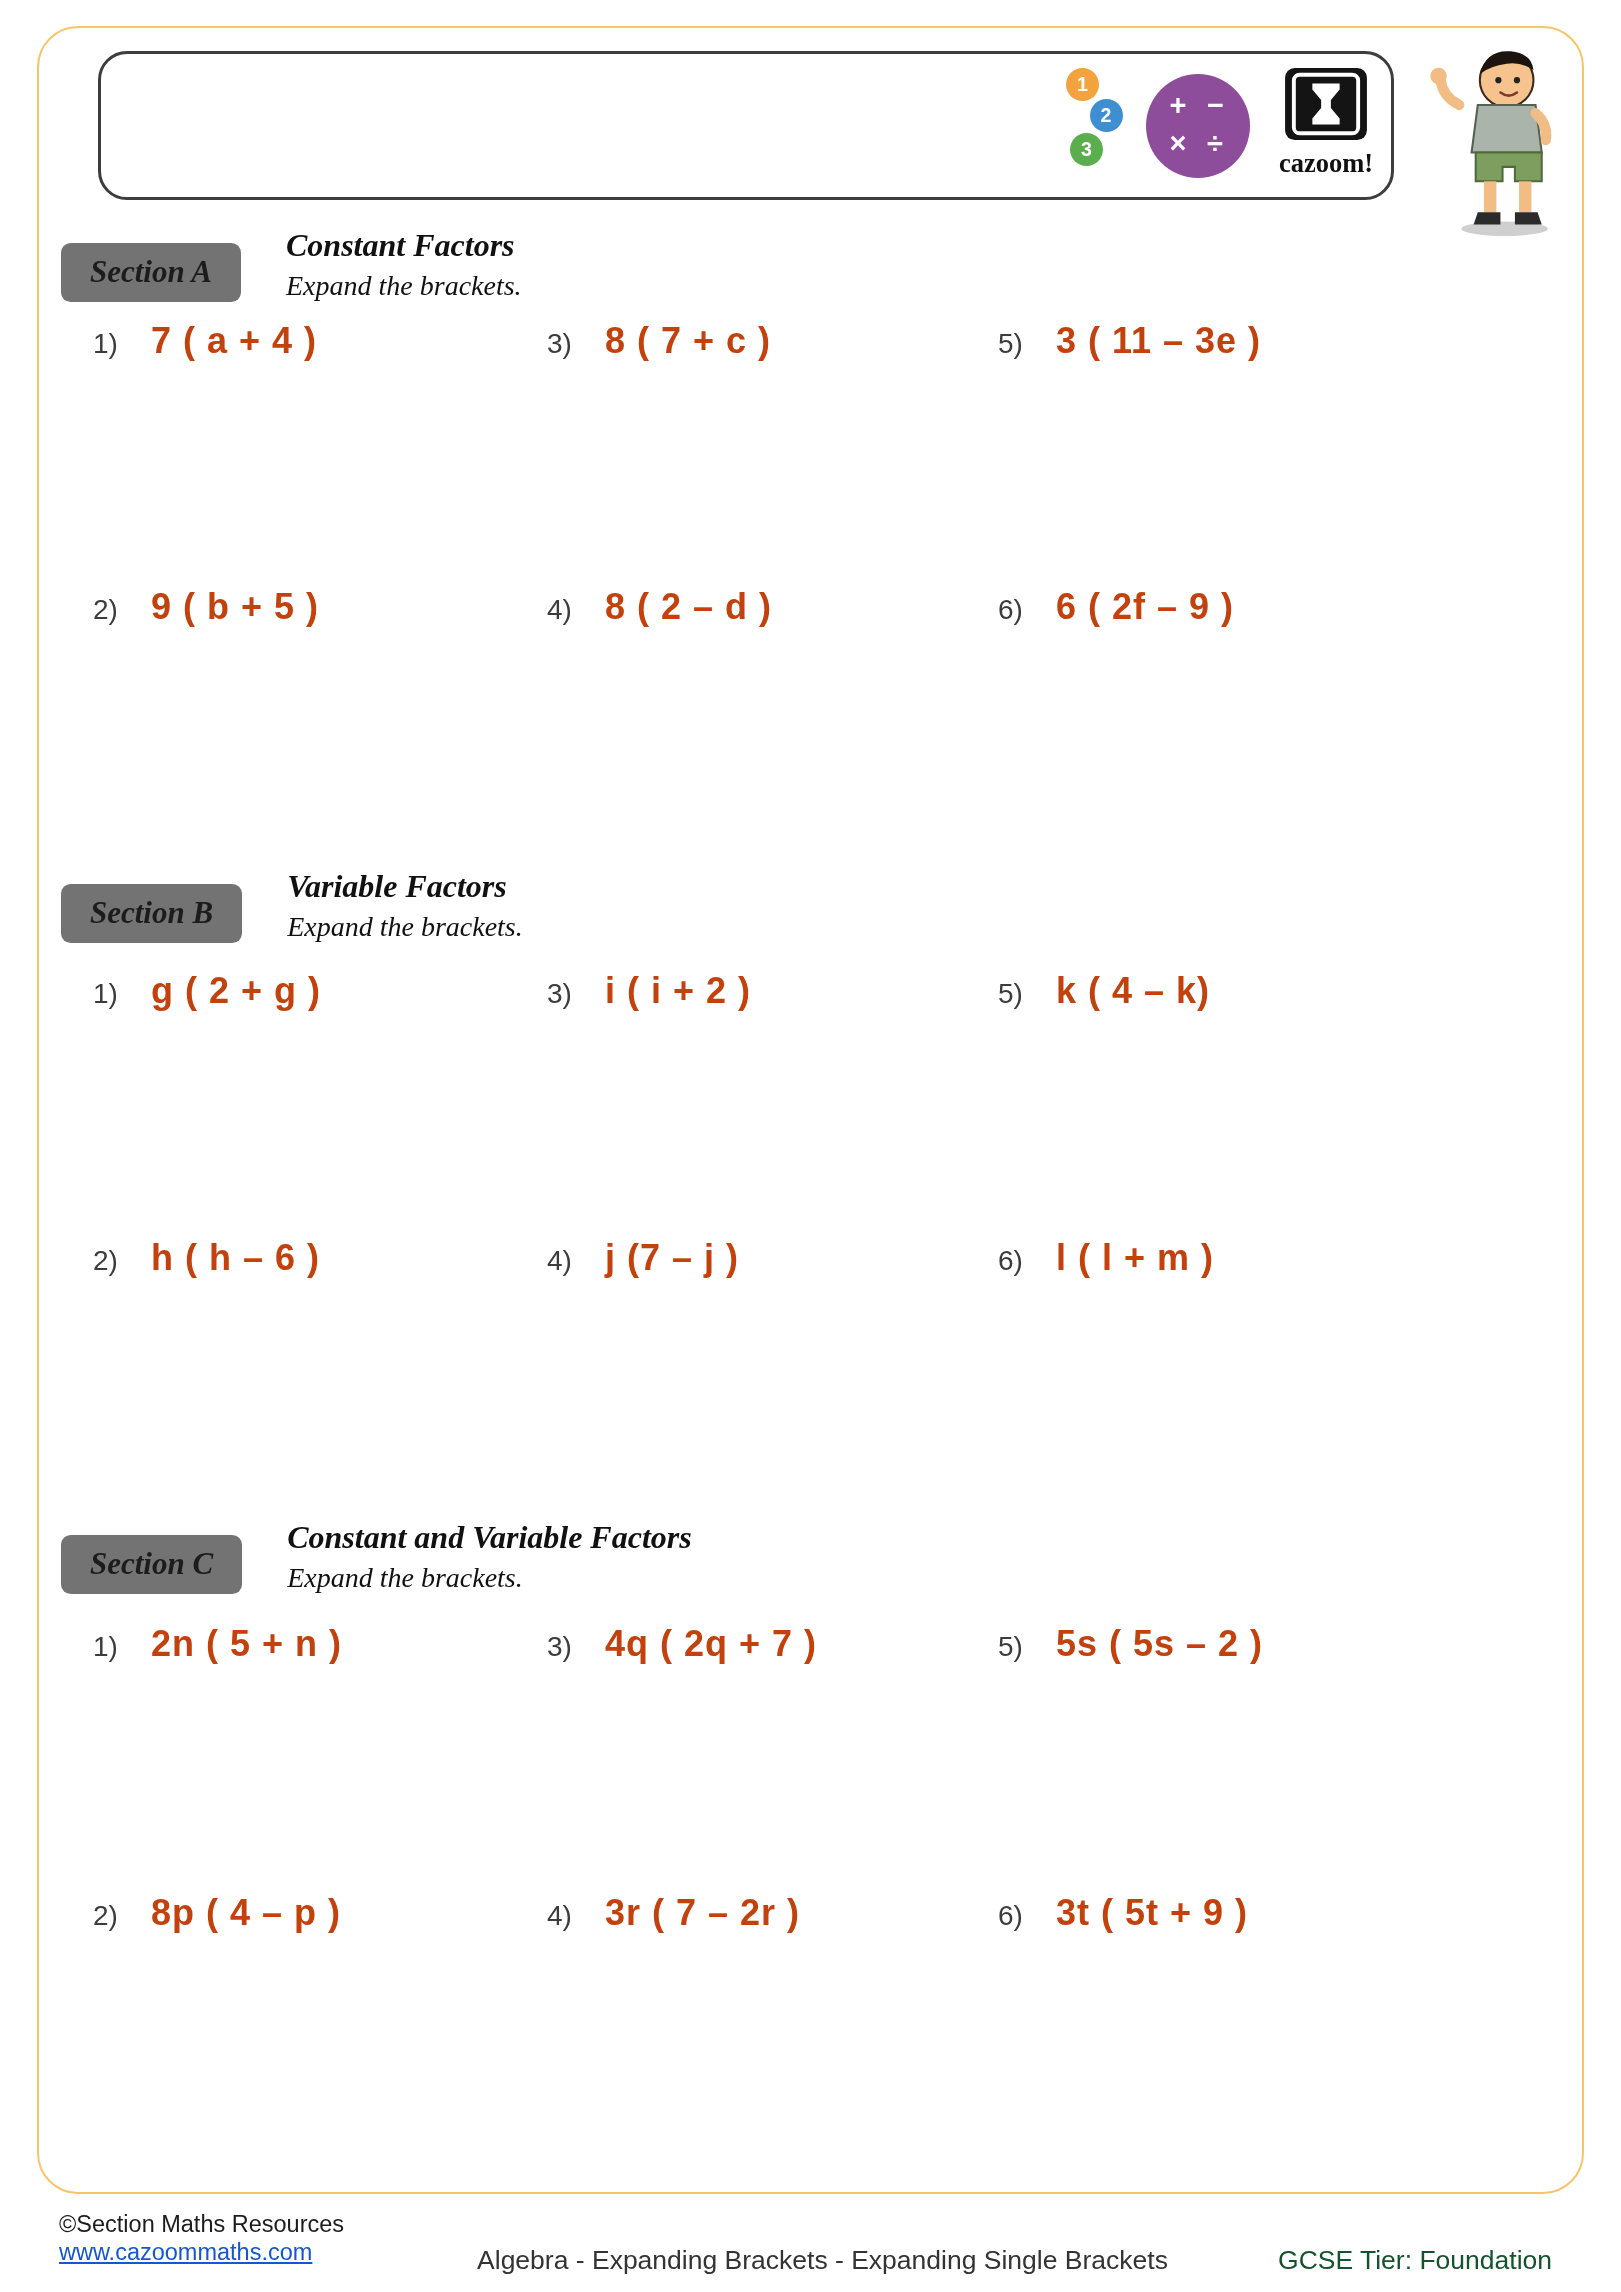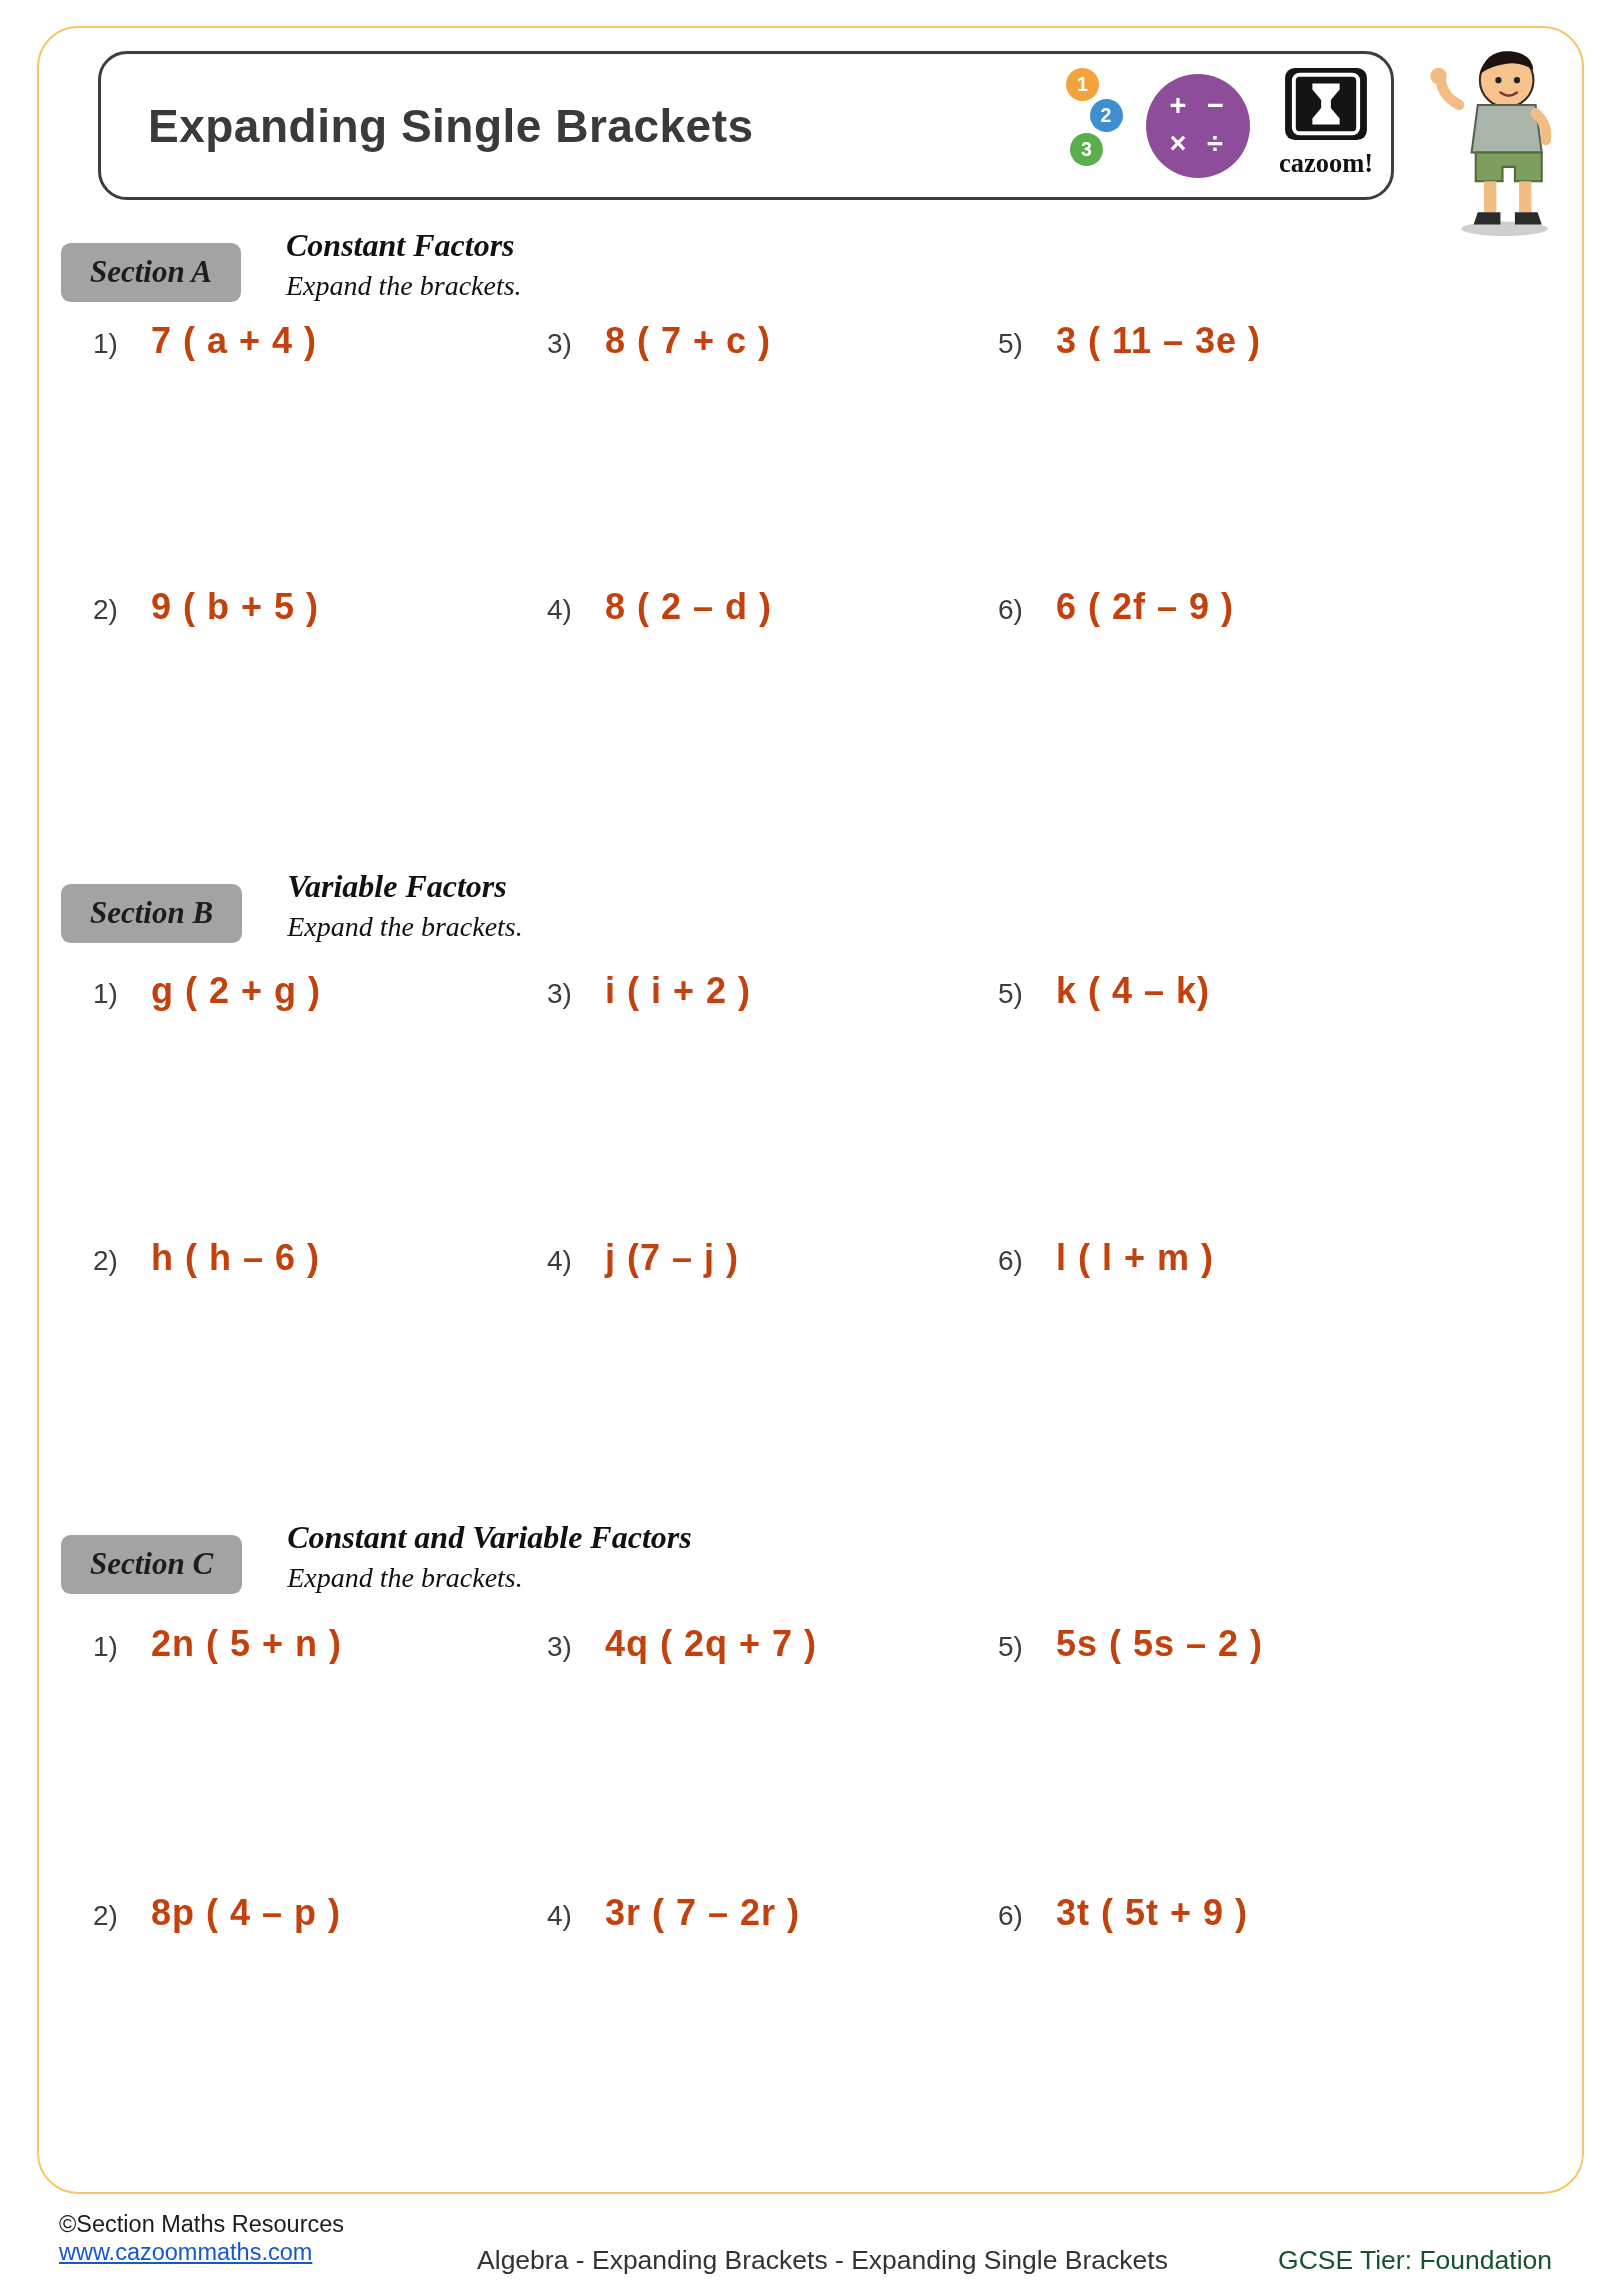--- a/index.html
+++ b/index.html
@@ -52,21 +52,21 @@
   .logo-text {
     display: block; margin-top: 2px;
     font-family: "Liberation Serif", serif;
     font-weight: bold; font-size: 26.5px; color: #111;
   }
   .boy { position: absolute; left: 1423px; top: 41px; width: 157px; height: 196px; }
   
   .section-header { position: absolute; left: 61px; display: flex; align-items: flex-start; }
   .section-label {
     margin-top: 15.7px;
-    background: #a3a3a3; border-radius: 9.8px;
+    background: #737373; border-radius: 9.8px;
     padding: 11.8px 29px;
     font-family: "Liberation Serif", serif; font-style: italic; font-weight: bold;
     font-size: 31px; color: #1c1c1c; white-space: nowrap;
   }
   .section-titles { margin-left: 45px; }
   .section-heading {
     font-family: "Liberation Serif", serif; font-style: italic; font-weight: bold;
     font-size: 32px; color: #111;
   }
   .section-instruction {
@@ -99,21 +99,20 @@
     text-align: center; font-size: 26.5px; color: #333;
   }
   .footer-right { position: absolute; right: 69px; top: 2245px; font-size: 26.5px; color: #14532d; }
 </style>
 </head>
 <body>
 
 <div class="frame"></div>
 
 <div class="title-box">
-  <h1 class="page-title">Expanding Single Brackets</h1>
 
   <div class="badge-cluster">
     <span class="badge badge-1">1</span>
     <span class="badge badge-2">2</span>
     <span class="badge badge-3">3</span>
   </div>
 
   <div class="op-circle">
     <span class="op op-plus">+</span>
     <span class="op op-minus">−</span>

